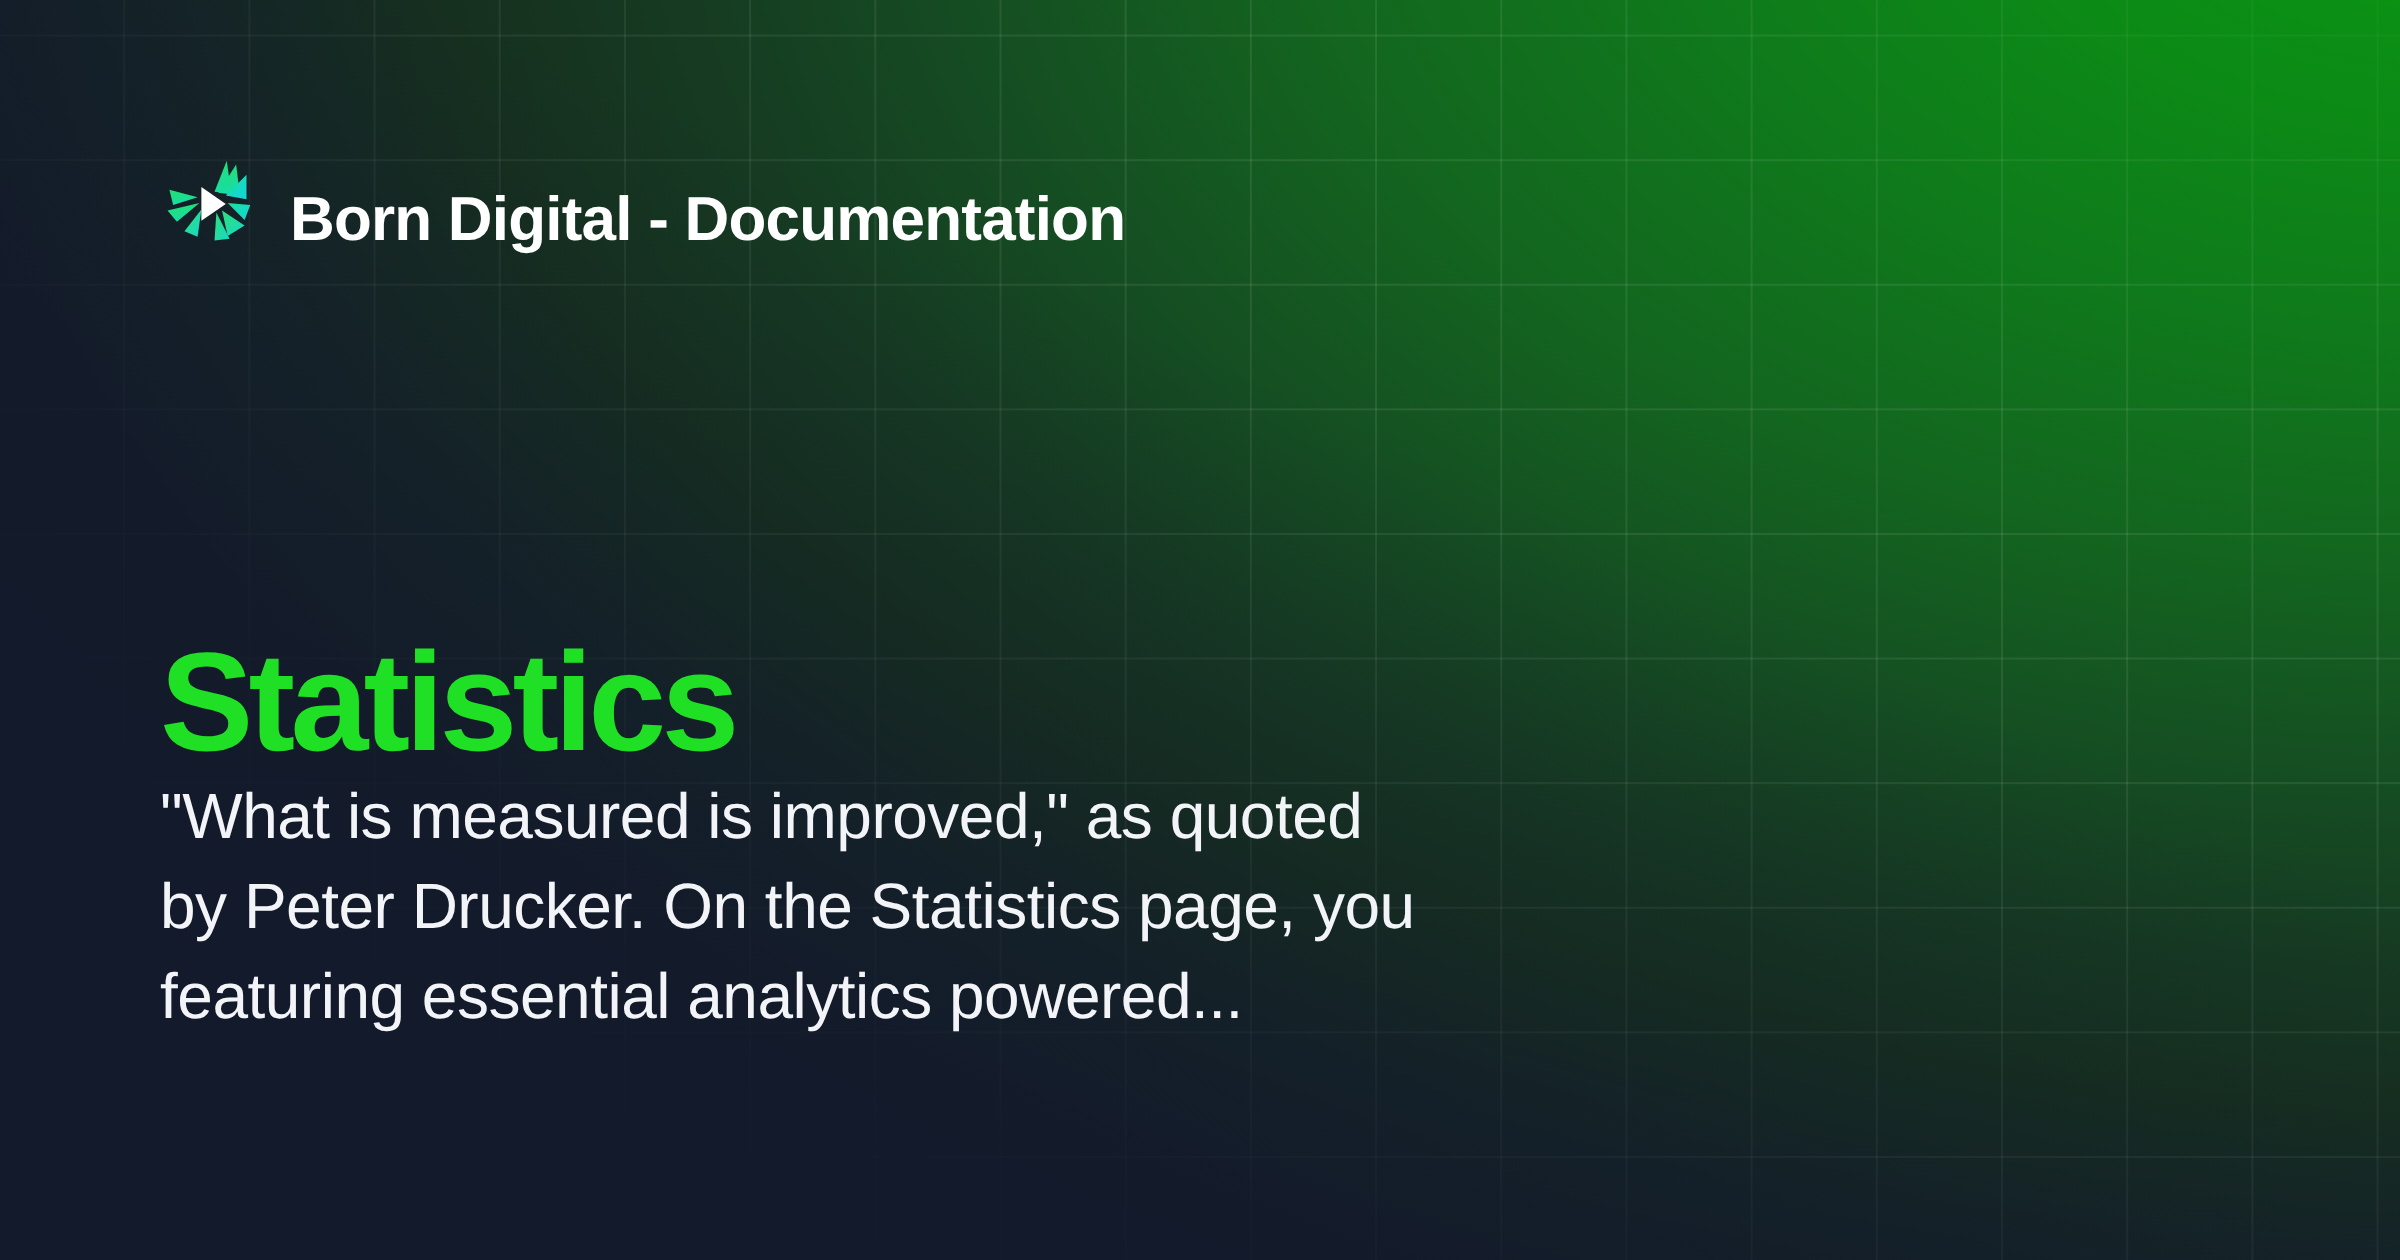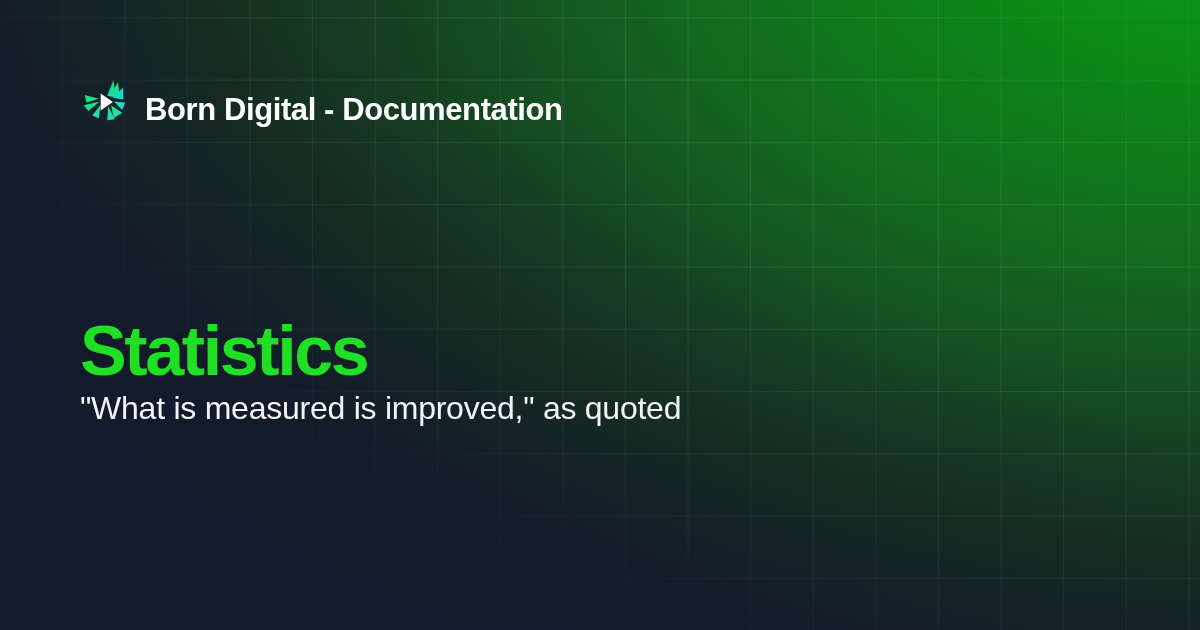--- a/index.html
+++ b/index.html
@@ -202,16 +202,18 @@
         <polygon points="44,33 70,51 44,69" fill="#FFFFFF"></polygon>
       </svg>
 
       <span class="brand-title">Born Digital - Documentation</span>
     </div>
 
     <h1 class="headline">Statistics</h1>
 
     <div class="description">
       <span class="line">"What is measured is improved," as quoted</span>
+      <span class="line">by Peter Drucker. On the Statistics page, you</span>
+      <span class="line">featuring essential analytics powered...</span>
     </div>
 
   </div>
 </div>
 
 </body></html>

